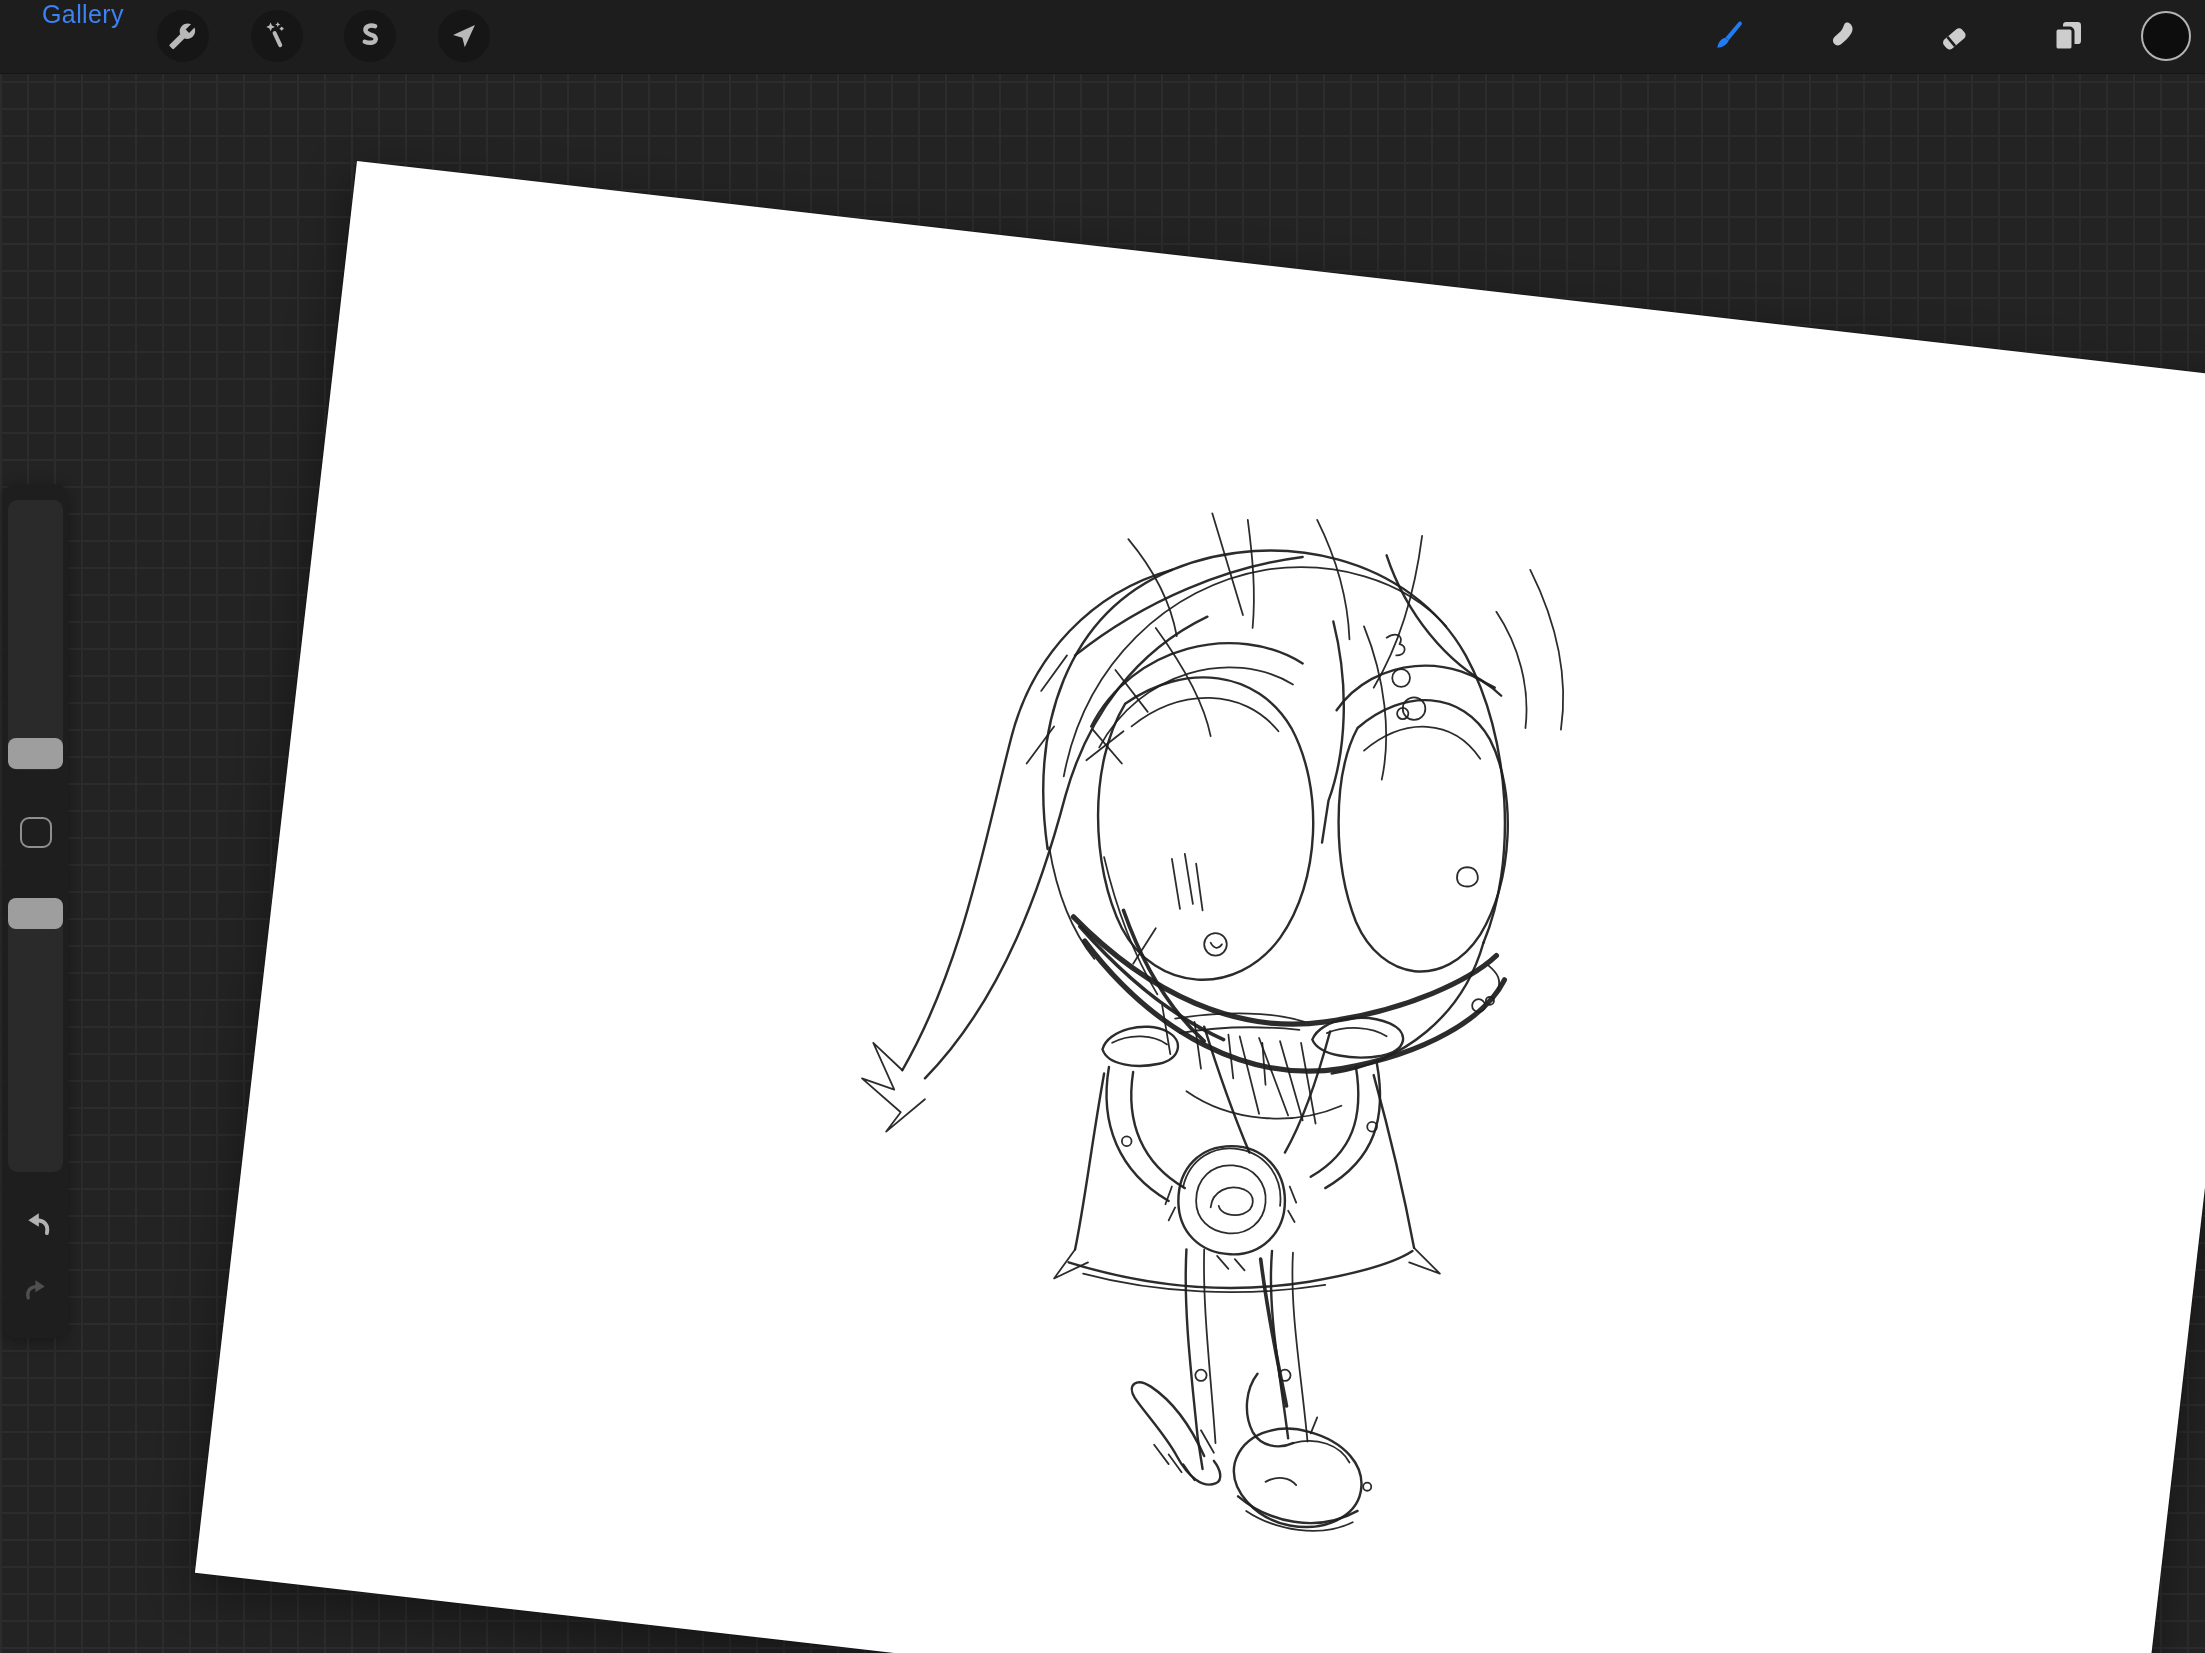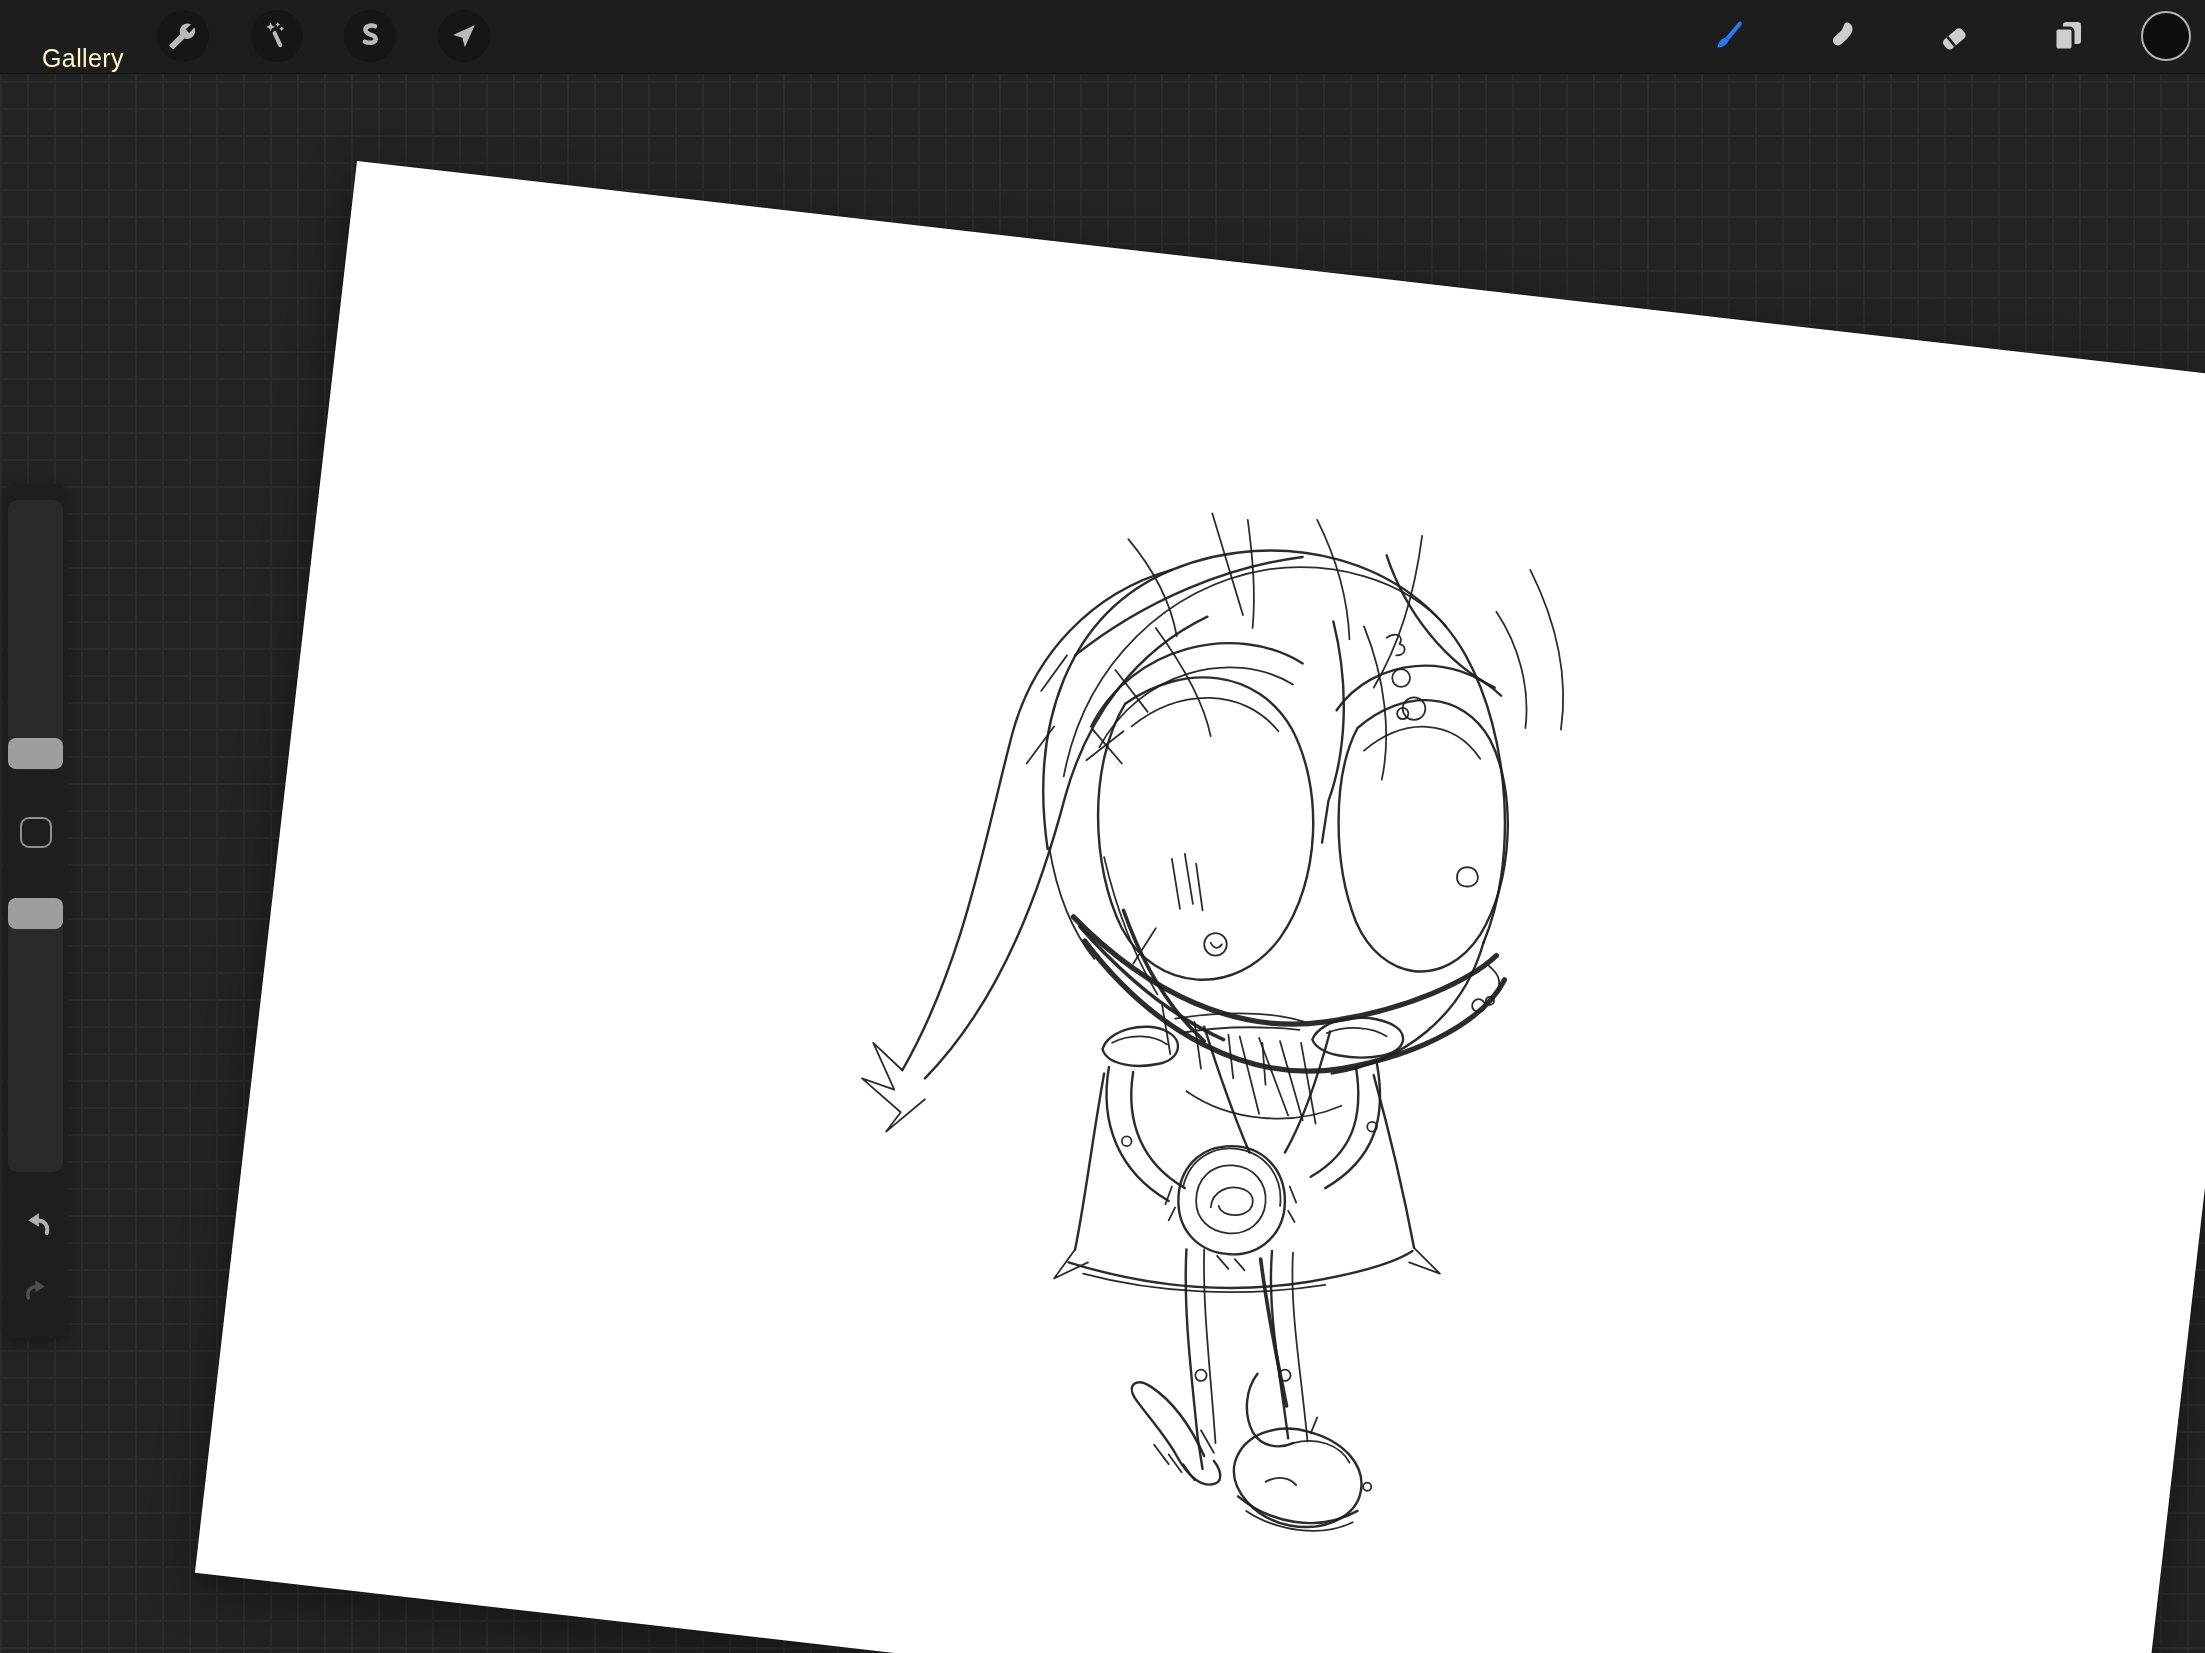--- a/index.html
+++ b/index.html
@@ -11,22 +11,22 @@
       linear-gradient(90deg, #2c2c2c 1.6px, transparent 1.6px);
     background-size:27px 27px;
     font-family:"Liberation Sans", sans-serif;
   }
   
   .topbar{
     position:absolute;left:0;top:0;width:2205px;height:73px;
     background:#1d1d1d;border-bottom:0.8px solid #151515;z-index:30;
   }
   .gallery-btn{
-    position:absolute;left:42px;top:0;height:73px;display:flex;align-items:flex-end;
-    color:#fef9c3;font-size:25px;letter-spacing:0.4px;cursor:default;
+    position:absolute;left:42px;top:0;height:73px;display:flex;align-items:flex-start;
+    color:#3b82f6;font-size:25px;letter-spacing:0.4px;cursor:default;
   }
   .tool-circle{
     position:absolute;top:9.7px;width:52px;height:52px;border-radius:50%;
     background:#161616;display:flex;align-items:center;justify-content:center;
   }
   .tool-plain{
     position:absolute;top:9.7px;width:52px;height:52px;border-radius:50%;
     display:flex;align-items:center;justify-content:center;
   }
   .tool-circle svg,.tool-plain svg{display:block;}

